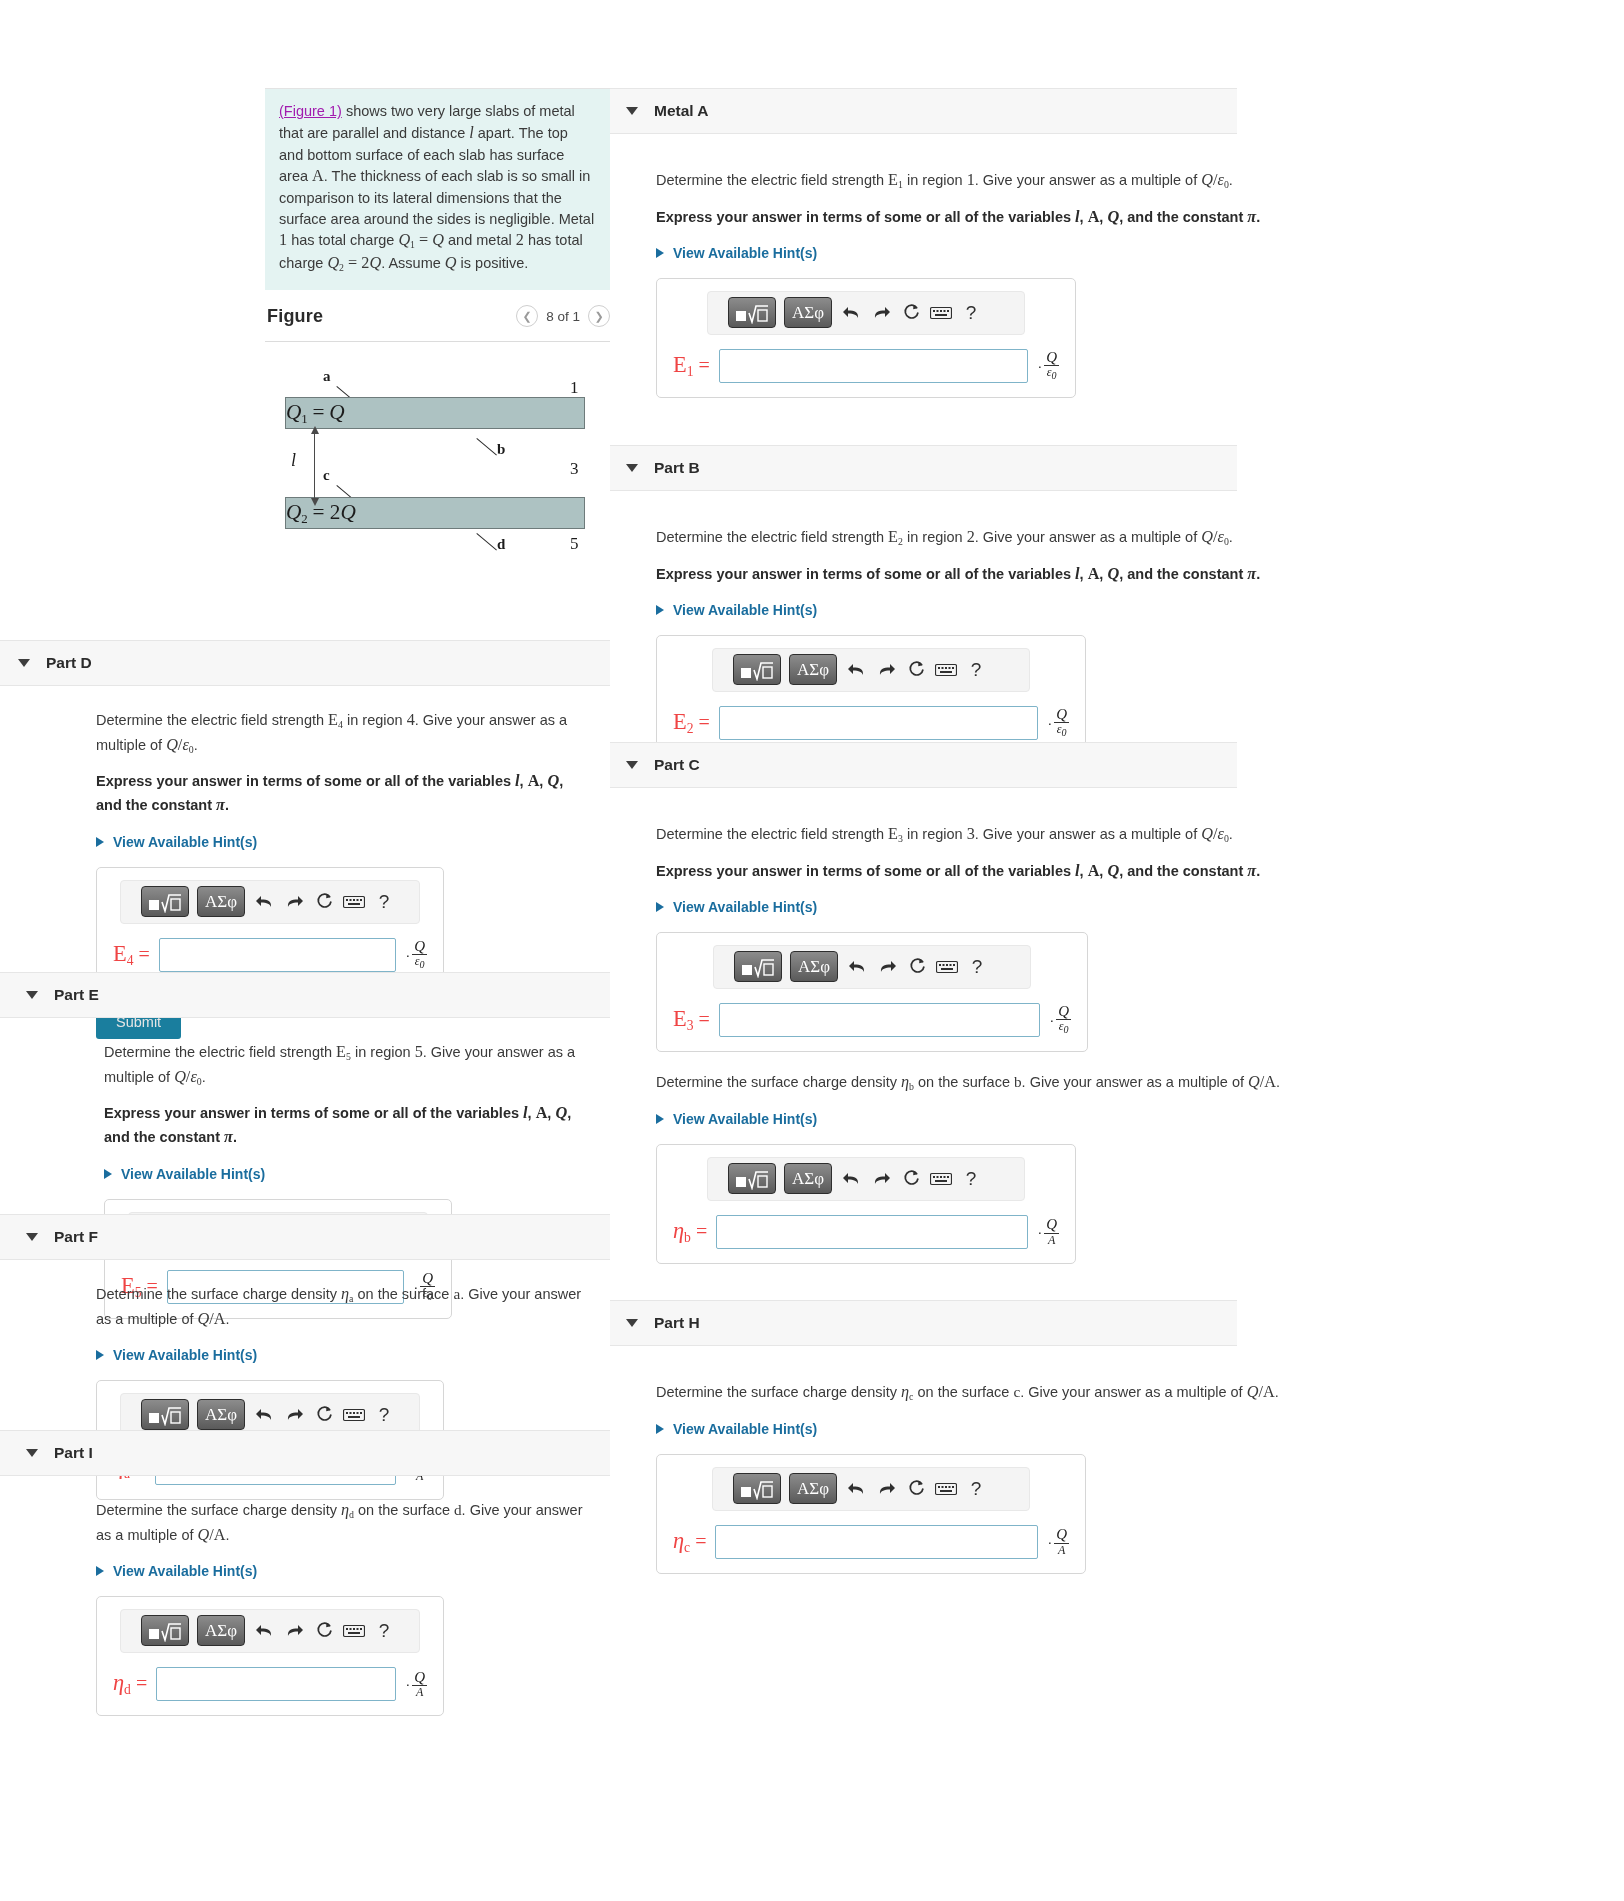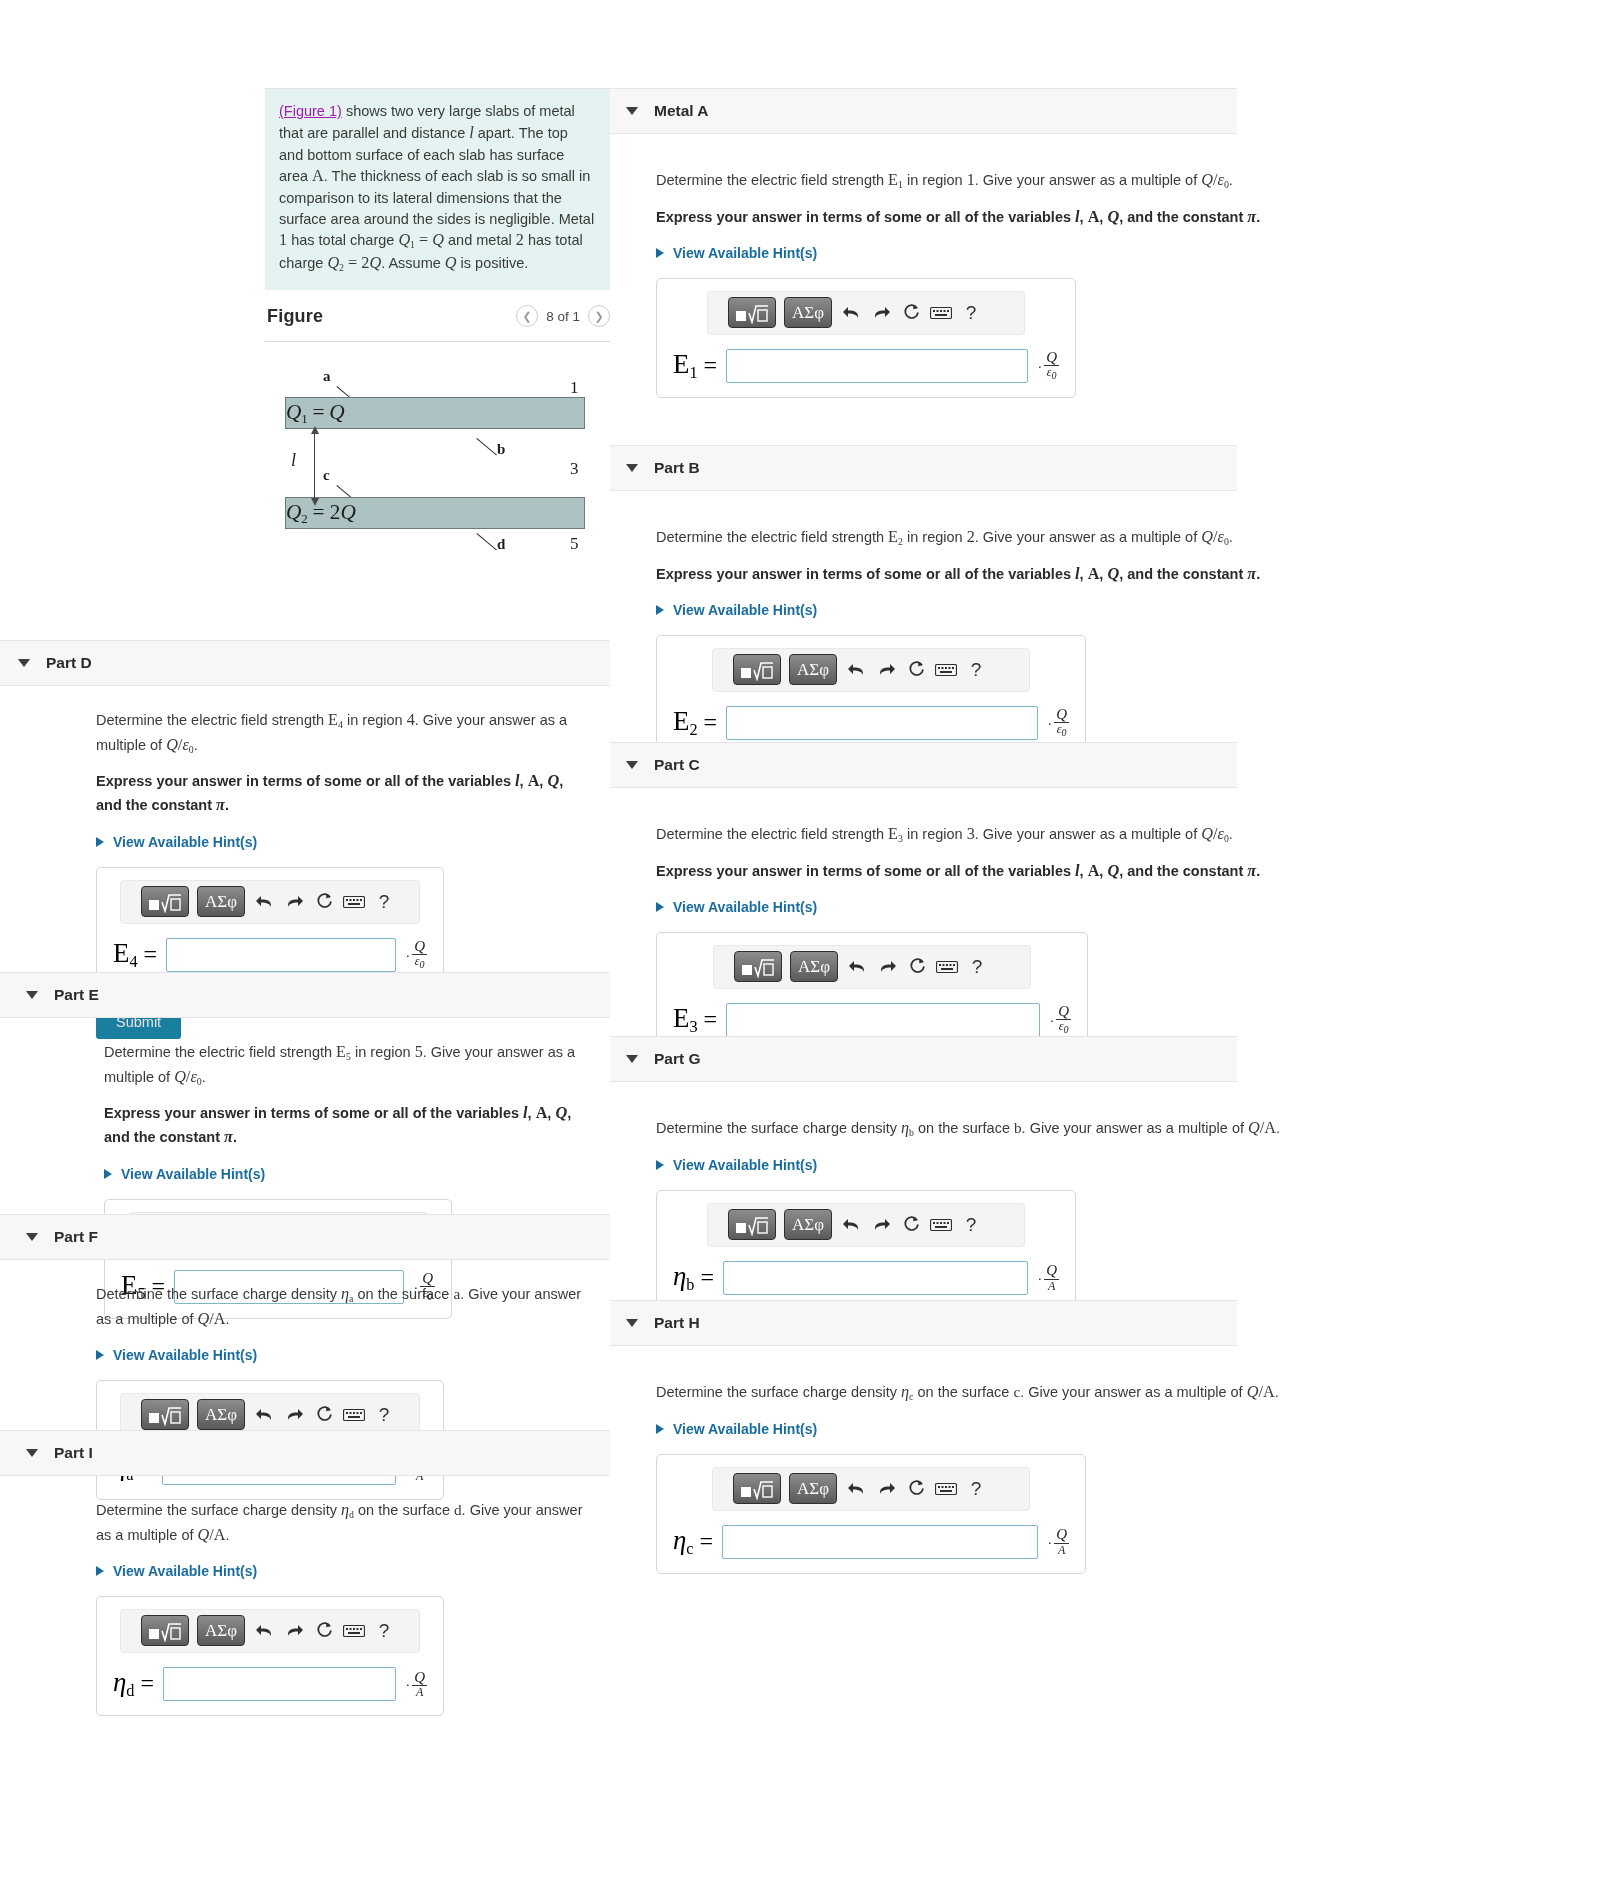--- a/index.html
+++ b/index.html
@@ -140,21 +140,21 @@
     background: linear-gradient(#8c8c8c, #5a5a5a);
     display: flex; align-items: center; justify-content: center;
     color: #ffffff;
     cursor: pointer;
   }
   .tb-btn.sigma { font-family: "Liberation Serif", serif; font-size: 17px; padding: 0 7px; }
   .tb-ico { cursor: pointer; display: flex; align-items: center; justify-content: center; width: 22px; height: 22px; }
   .tb-ico.help { font-size: 19px; color: #2f2f2f; font-weight: normal; }
 
   .answer-row { display: flex; align-items: center; gap: 9px; padding: 0 2px; }
-  .ans-label { font-family: "Liberation Serif", serif; font-size: 24px; color: #000000; white-space: nowrap; }
+  .ans-label { font-family: "Liberation Serif", serif; font-size: 20px; color: #ef4444; white-space: nowrap; }
   .ans-input {
     flex: 1;
     height: 34px;
     border: 1px solid #7fb4c9;
     border-radius: 2px;
     background: #fff;
     outline: none;
     font-family: "Liberation Serif", serif;
     font-size: 16px;
     padding: 0 6px;
@@ -733,24 +733,20 @@
             <span class="ans-unit">·<span class="frac">
                   <span class="num">Q</span>
                   <span class="den">ε<sub>0</sub></span>
                 </span></span>
           </div>
         </div>
       </div>
     </div>
 
     <div class="abs" style="top:1036px; left:0; width:1014px;">
-      <div class="part-header" style="padding-left:16px; width:627px;">
-        <span class="caret"></span>
-        <span class="part-title">Part G</span>
-      </div>
       <div class="part-body" style="padding-left:46px;">
         <div class="q-line" style="margin-top:12px;">
           <span>Determine the surface charge density</span>
           <span class="mi">η</span><sub class="msub">b</sub>
           <span>on the surface</span>
           <span class="mup">b</span><span>. Give your answer as a multiple of</span>
           <span class="mi">Q</span><span class="mn">/</span><span class="mn">A</span>.
         </div>
         <div class="hint-link">
           <span class="caret-right"></span>

